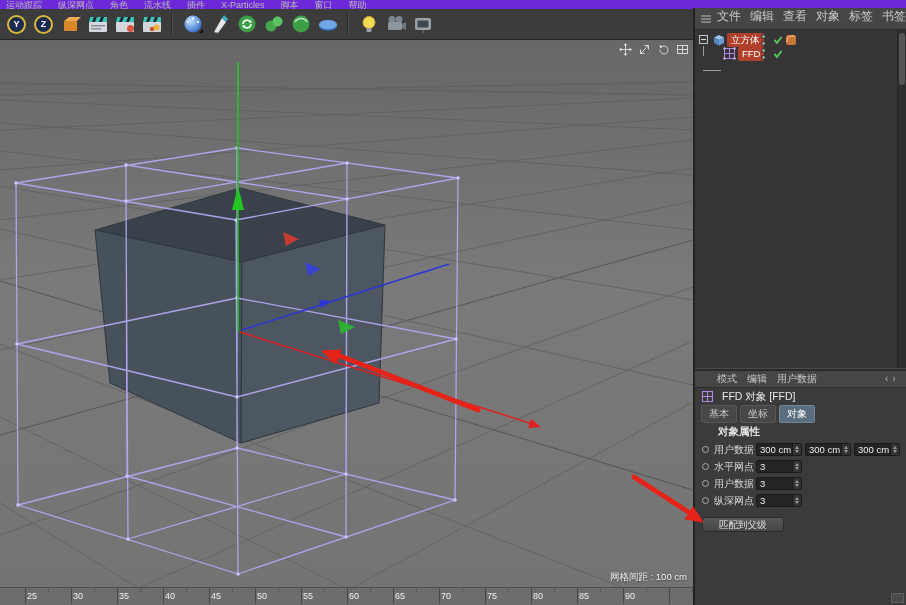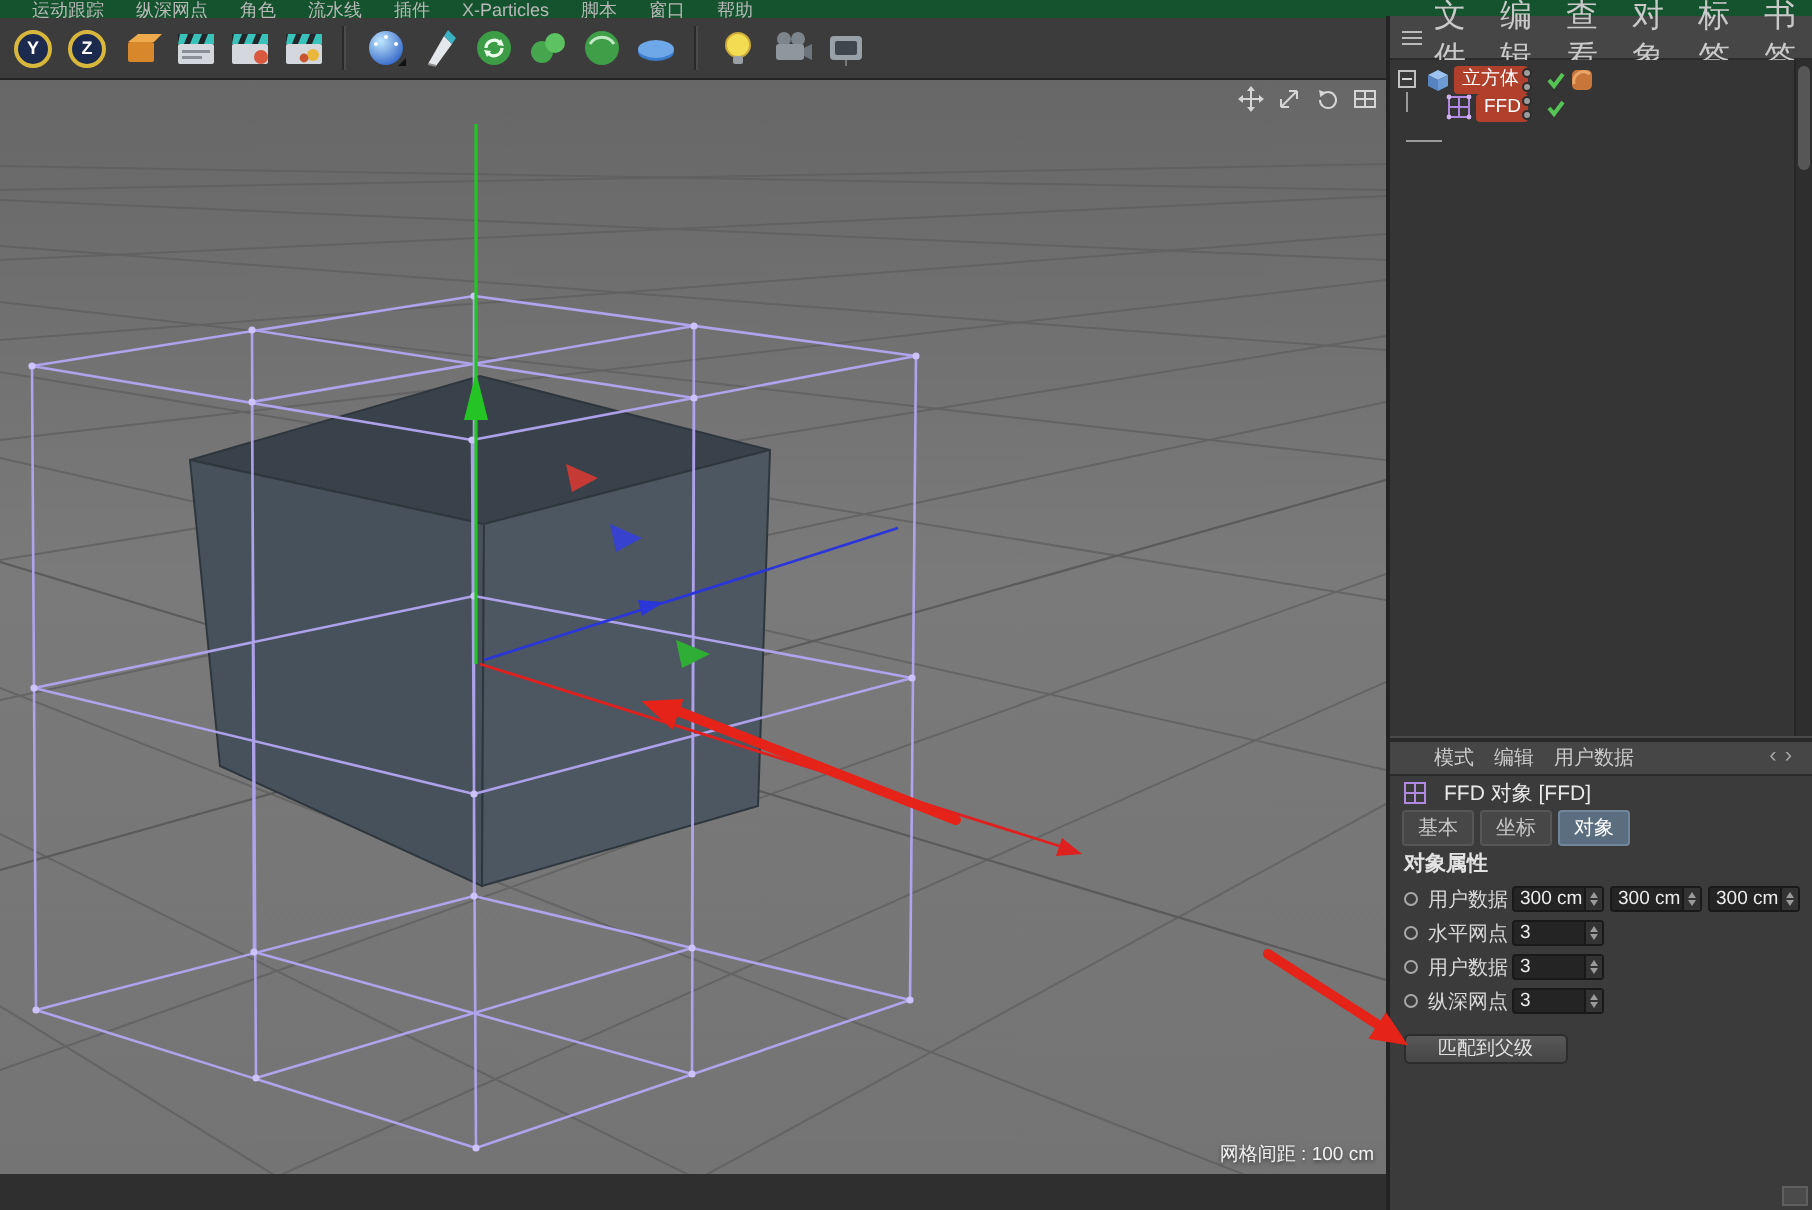--- a/index.html
+++ b/index.html
@@ -1,22 +1,22 @@
 <!DOCTYPE html>
 <html><head>
 <meta charset="utf-8">
 <style>
   *{box-sizing:border-box;margin:0;padding:0}
   html,body{width:906px;height:605px;overflow:hidden;background:#2f2f2f;
     font-family:"Liberation Sans","DejaVu Sans",sans-serif}
   #app{position:relative;width:906px;height:605px;background:#2f2f2f;overflow:hidden}
 
   
-  .menubar{position:absolute;left:0;top:0;width:906px;height:9px;background:#14532d;
-    overflow:hidden;display:flex;gap:16px;padding-left:16px;color:#b8b8b8;font-size:9px;line-height:11px;white-space:nowrap}
+  .menubar{position:absolute;left:0;top:0;width:906px;height:9px;background:#6d28d9;
+    overflow:hidden;display:flex;gap:16px;padding-left:6px;color:#b8b8b8;font-size:9px;line-height:11px;white-space:nowrap}
   .menubar span{cursor:default}
 
   
   .toolbar{position:absolute;left:0;top:9px;width:906px;height:31px;background:#3c3c3c;
     border-bottom:1px solid #242424;display:flex;align-items:center;padding-left:4px;gap:2px}
   .tbtn{width:25px;height:25px;display:flex;align-items:center;justify-content:center;border-radius:3px}
   .roundbtn{width:19px;height:19px;border-radius:50%;background:#1c2a4e;border:2px solid #d8b83c;
     color:#fff;font-size:9px;font-weight:bold;display:flex;align-items:center;justify-content:center}
   .tsep{width:2px;height:22px;border-left:1px solid #2a2a2a;border-right:1px solid #4b4b4b;margin:0 5px}
 
@@ -33,21 +33,21 @@
   .ruler{position:absolute;left:0;top:587px;width:693px;height:18px;background:#6d6d6d;border-top:1px solid #4e4e4e}
   .ruler .majors{position:absolute;left:25px;top:0;right:0;height:16px;
     background:repeating-linear-gradient(90deg,#484848 0 1px,transparent 1px 46px)}
   .ruler .minors{position:absolute;left:48px;top:0;right:0;height:5px;
     background:repeating-linear-gradient(90deg,#585858 0 1px,transparent 1px 46px)}
   .rlabel{position:absolute;top:3px;font-size:9px;color:#f0f0f0}
 
   
   .right-panel{position:absolute;left:693px;top:8px;width:213px;height:597px;background:#3b3b3b;border-left:2px solid #232323}
   .om-menu{position:absolute;left:0;top:0;right:0;height:22px;background:#464646;border-bottom:1px solid #2b2b2b;
-    display:flex;gap:9px;align-items:center;padding-left:22px;color:#c9c9c9;font-size:16px}
+    display:flex;gap:9px;padding-left:22px;color:#c9c9c9;font-size:12px}
   .panel-burger{position:absolute;left:5px;top:6px}
   .om-body{position:absolute;left:0;top:22px;right:0;height:338px;background:#353535;overflow:hidden}
   .om-row{position:absolute;left:0;right:9px;height:14px}
   .om-row .expander{position:absolute;left:4px;top:2px;width:9px;height:9px;border:1px solid #c2c2c2;background:#3a3a3a}
   .om-row .expander::after{content:"";position:absolute;left:1px;right:1px;top:3px;height:1px;background:#d8d8d8}
   .treeline-v{position:absolute;left:8px;top:13px;width:1px;height:10px;background:#9a9a9a}
   .treeline-h{position:absolute;left:8px;top:23px;width:18px;height:1px;background:#9a9a9a}
   .obj-icon{position:absolute;top:0}
   .obj-label{position:absolute;top:0;height:14px;line-height:14px;font-size:9.5px;color:#fff;
     background:#b0402b;border-radius:2px;padding:0 4px}
@@ -62,21 +62,21 @@
 
   .am-menu{position:absolute;left:0;right:0;top:363px;height:17px;background:#464646;border-bottom:1px solid #2b2b2b;
     display:flex;gap:10px;align-items:center;padding-left:22px;color:#c9c9c9;font-size:10px}
   .am-nav{position:absolute;right:6px;top:1px;color:#a8a8a8;font-size:11px;letter-spacing:4px}
   .am-title{position:absolute;left:0;right:0;top:380px;height:17px;display:flex;align-items:center;gap:8px;
     padding-left:6px;color:#e9e9e9;font-size:10.5px}
   .am-tabs{position:absolute;left:0;right:0;top:397px;height:18px;display:flex;gap:3px;align-items:center;padding-left:6px}
   .tab{font-size:10px;color:#c8c8c8;background:#474747;border:1px solid #565656;border-radius:2px;padding:1px 7px}
   .tab.active{background:#5b6e80;border-color:#71869a;color:#fff}
   .am-section{position:absolute;left:0;right:0;top:415px;height:18px;display:flex;align-items:center;
-    padding-left:7px;color:#e2e2e2;font-size:10.5px;font-weight:bold}
+    padding-left:23px;color:#e2e2e2;font-size:10.5px;font-weight:bold}
   .prop-rows{position:absolute;left:0;right:0;top:433px}
   .prop-row{position:relative;height:17px;display:flex;align-items:center;padding-left:7px}
   .kf{width:7px;height:7px;border:1px solid #a8a8a8;border-radius:50%;margin-right:5px;flex:none}
   .prop-label{width:42px;font-size:10px;color:#d8d8d8;flex:none;white-space:nowrap}
   .field{position:relative;width:46px;height:13px;background:#242424;border:1px solid #191919;border-radius:2px;
     margin-right:3px;flex:none}
   .fv{position:absolute;left:3px;top:0;right:10px;height:13px;line-height:12px;font-size:9.5px;color:#ececec;
     overflow:hidden;white-space:nowrap}
   .spin{position:absolute;right:0;top:0;bottom:0;width:9px;border-left:1px solid #191919;background:#333;
     display:flex;flex-direction:column;align-items:center;justify-content:center;gap:1px}
@@ -297,20 +297,38 @@
           <polygon points="2.5,2 6,3.2 3.2,5.6" fill="#d6d6d6"></polygon>
         </svg>
       <svg width="13" height="13">
           <rect x="1.5" y="2.5" width="10" height="8" fill="none" stroke="#d6d6d6"></rect>
           <path d="M6.5 2.5v8M1.5 6.5h10" stroke="#d6d6d6"></path>
         </svg>
     </div>
     <div class="grid-label">网格间距 : 100 cm</div>
   </div>
 
+  <div class="ruler">
+    <div class="majors"></div>
+    <div class="minors"></div>
+    <span class="rlabel" style="left:27px">25</span>
+    <span class="rlabel" style="left:73px">30</span>
+    <span class="rlabel" style="left:119px">35</span>
+    <span class="rlabel" style="left:165px">40</span>
+    <span class="rlabel" style="left:211px">45</span>
+    <span class="rlabel" style="left:257px">50</span>
+    <span class="rlabel" style="left:303px">55</span>
+    <span class="rlabel" style="left:349px">60</span>
+    <span class="rlabel" style="left:395px">65</span>
+    <span class="rlabel" style="left:441px">70</span>
+    <span class="rlabel" style="left:487px">75</span>
+    <span class="rlabel" style="left:533px">80</span>
+    <span class="rlabel" style="left:579px">85</span>
+    <span class="rlabel" style="left:625px">90</span>
+  </div>
 
   <div class="right-panel">
 
     <div class="om-menu">
       <svg class="panel-burger" width="12" height="10">
           <path d="M1 2h10M1 5h10M1 8h10" stroke="#bbb"></path>
         </svg>
       <span>文件</span>
       <span>编辑</span>
       <span>查看</span>

